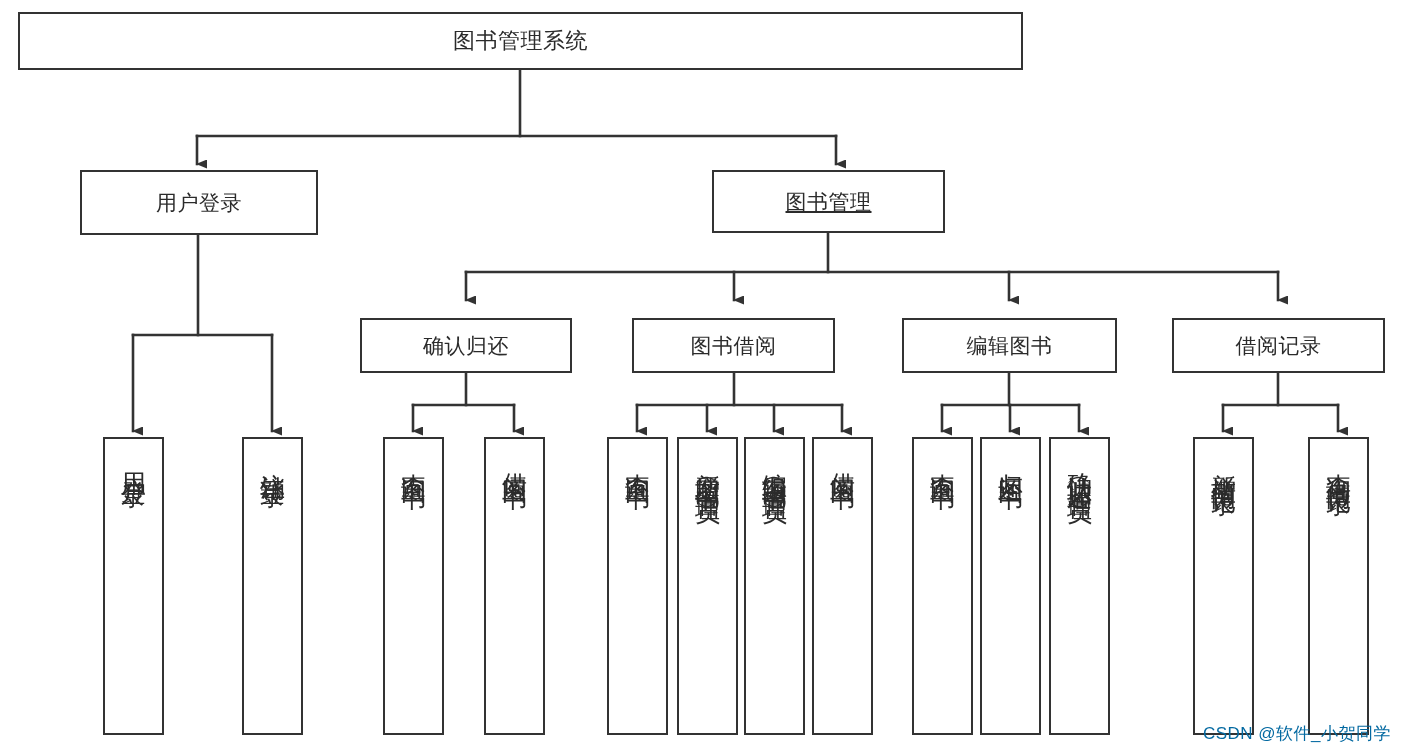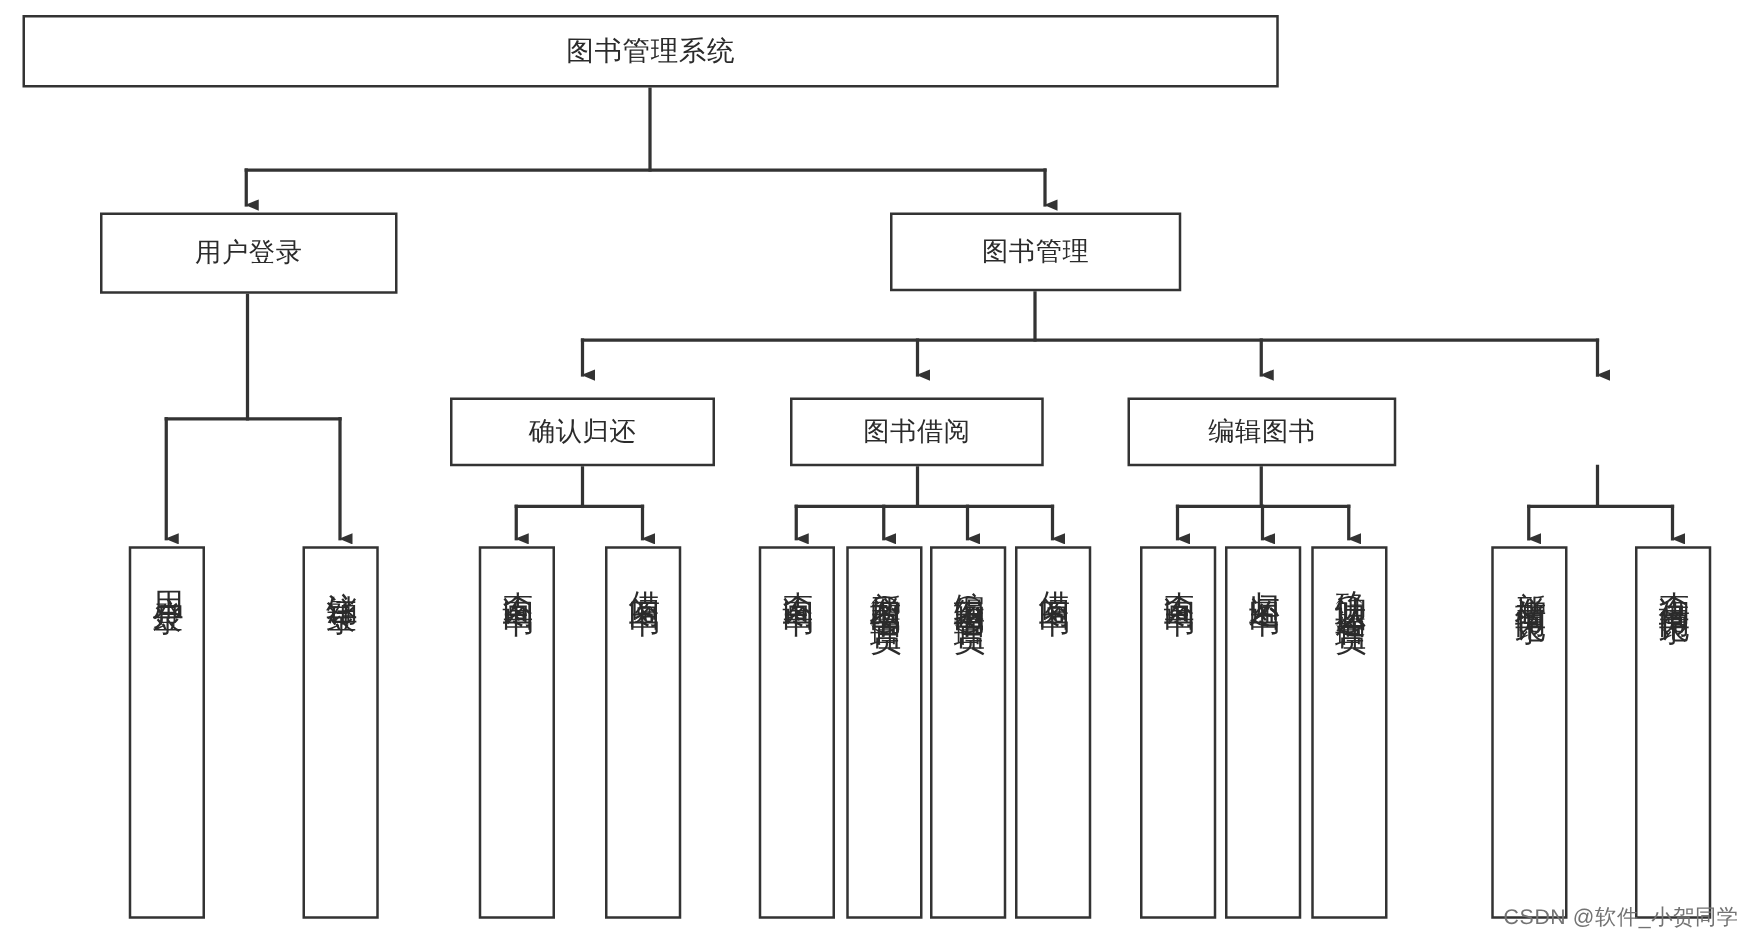--- a/index.html
+++ b/index.html
@@ -63,21 +63,21 @@
     font-size: 25px;
     line-height: 1.0;
     letter-spacing: 4px;
     white-space: nowrap;
   }
   #watermark {
     position: absolute;
     right: 14px;
     bottom: 2px;
     font-size: 17px;
-    color: #737373;
+    color: #0369a1;
     white-space: nowrap;
     z-index: 5;
     letter-spacing: 0.5px;
   }
 </style>
 </head>
 <body>
 
 <div id="diagram-root">
 
@@ -132,36 +132,39 @@
   </svg>
 
   <div class="node horiz root" style="left:18px; top:12px; width:1005px; height:58px;">
     <span class="node-label">图书管理系统</span>
   </div>
 
   <div class="node horiz" style="left:80px; top:170px; width:238px; height:65px;">
     <span class="node-label">用户登录</span>
   </div>
 
-  <div class="node horiz" style="left:712px; top:170px; width:233px; height:63px;">
+  <div class="node horiz" style="left:712px; top:170px; width:233px; height:63px;text-decoration:underline;">
     <span class="node-label">图书管理</span>
   </div>
 
   <div class="node horiz" style="left:360px; top:318px; width:212px; height:55px;">
     <span class="node-label">确认归还</span>
   </div>
 
   <div class="node horiz" style="left:632px; top:318px; width:203px; height:55px;">
     <span class="node-label">图书借阅</span>
   </div>
 
   <div class="node horiz" style="left:902px; top:318px; width:215px; height:55px;">
     <span class="node-label">编辑图书</span>
   </div>
 
+  <div class="node horiz" style="left:1172px; top:318px; width:213px; height:55px;">
+    <span class="node-label">借阅记录</span>
+  </div>
 
   <div class="node vert" style="left:103px; top:437px; width:61px; height:298px;">
     <span class="node-label">用户登录</span>
   </div>
 
   <div class="node vert" style="left:242px; top:437px; width:61px; height:298px;">
     <span class="node-label">注销登录</span>
   </div>
 
   <div class="node vert" style="left:383px; top:437px; width:61px; height:298px;">

